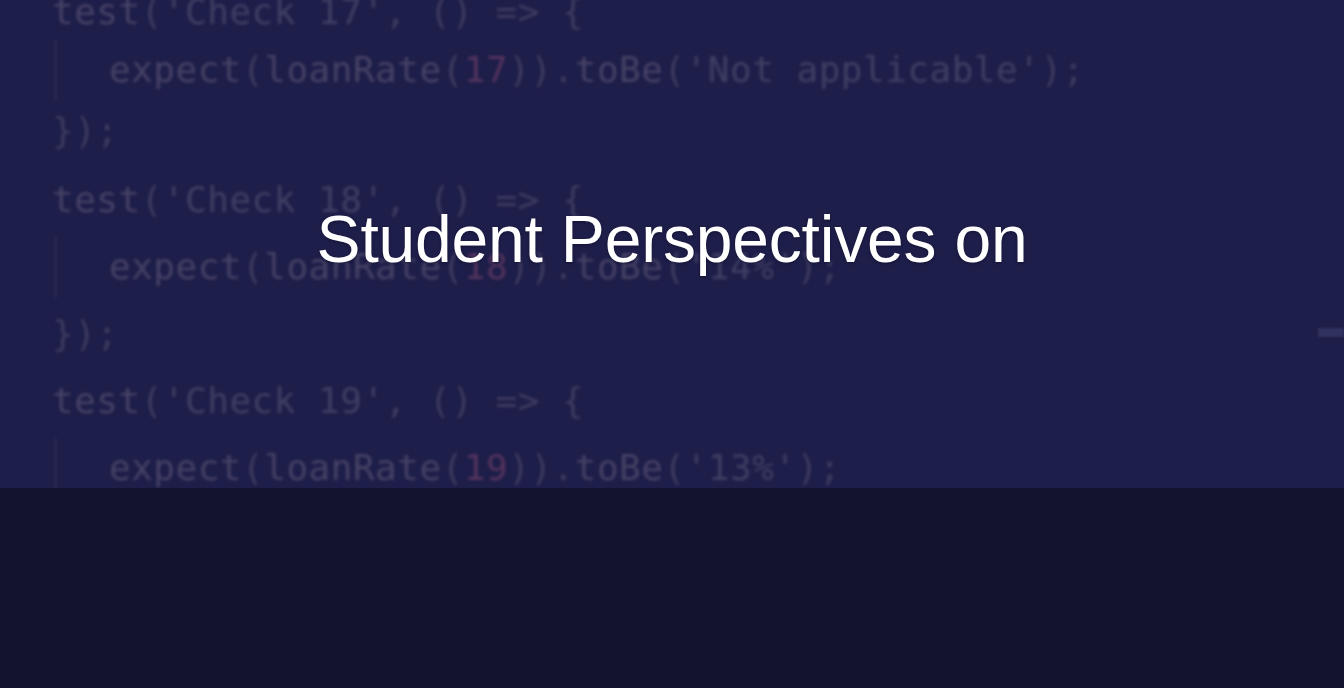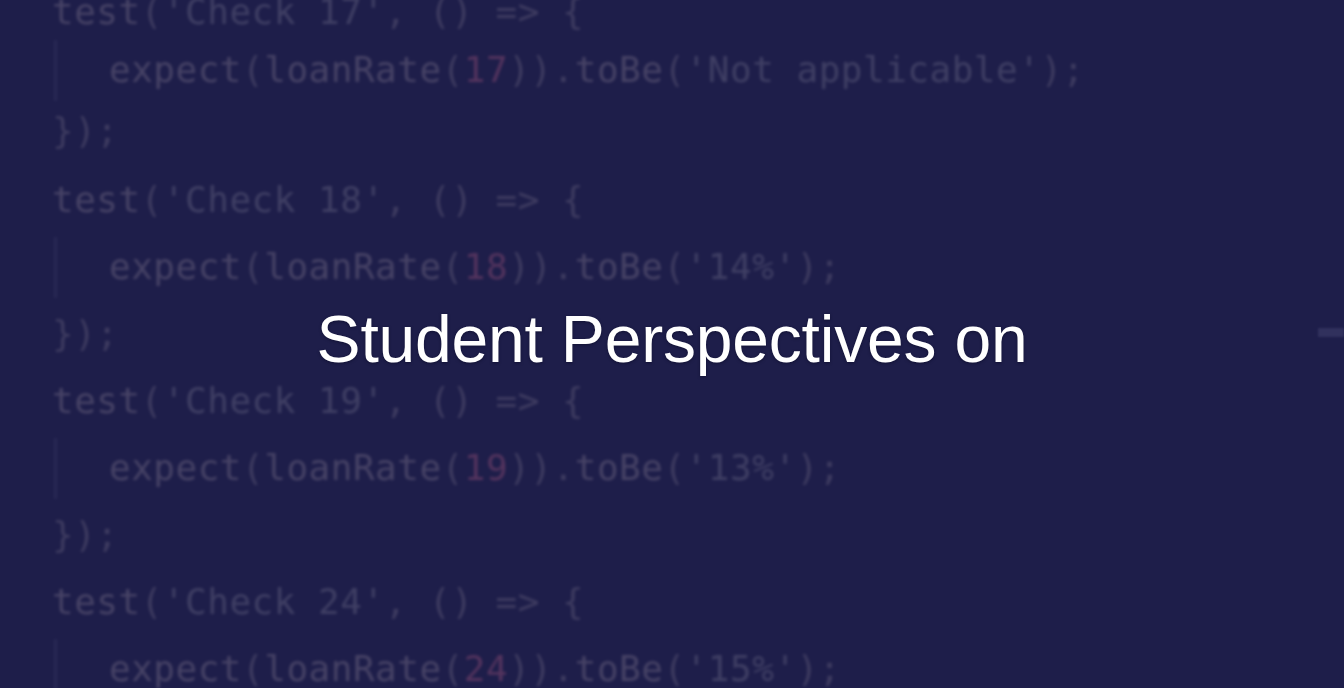--- a/index.html
+++ b/index.html
@@ -4,21 +4,21 @@
 <style>
   html, body {
     margin: 0;
     padding: 0;
     background: #13132e;
   }
 
   #slide {
     position: relative;
     width: 1344px;
-    height: 688px;
+    height: 488px;
     overflow: hidden;
     background: #1e1e4a;
     font-family: "Liberation Sans", sans-serif;
   }
 
   
   #code-layer {
     position: absolute;
     inset: 0;
     margin: 0;

